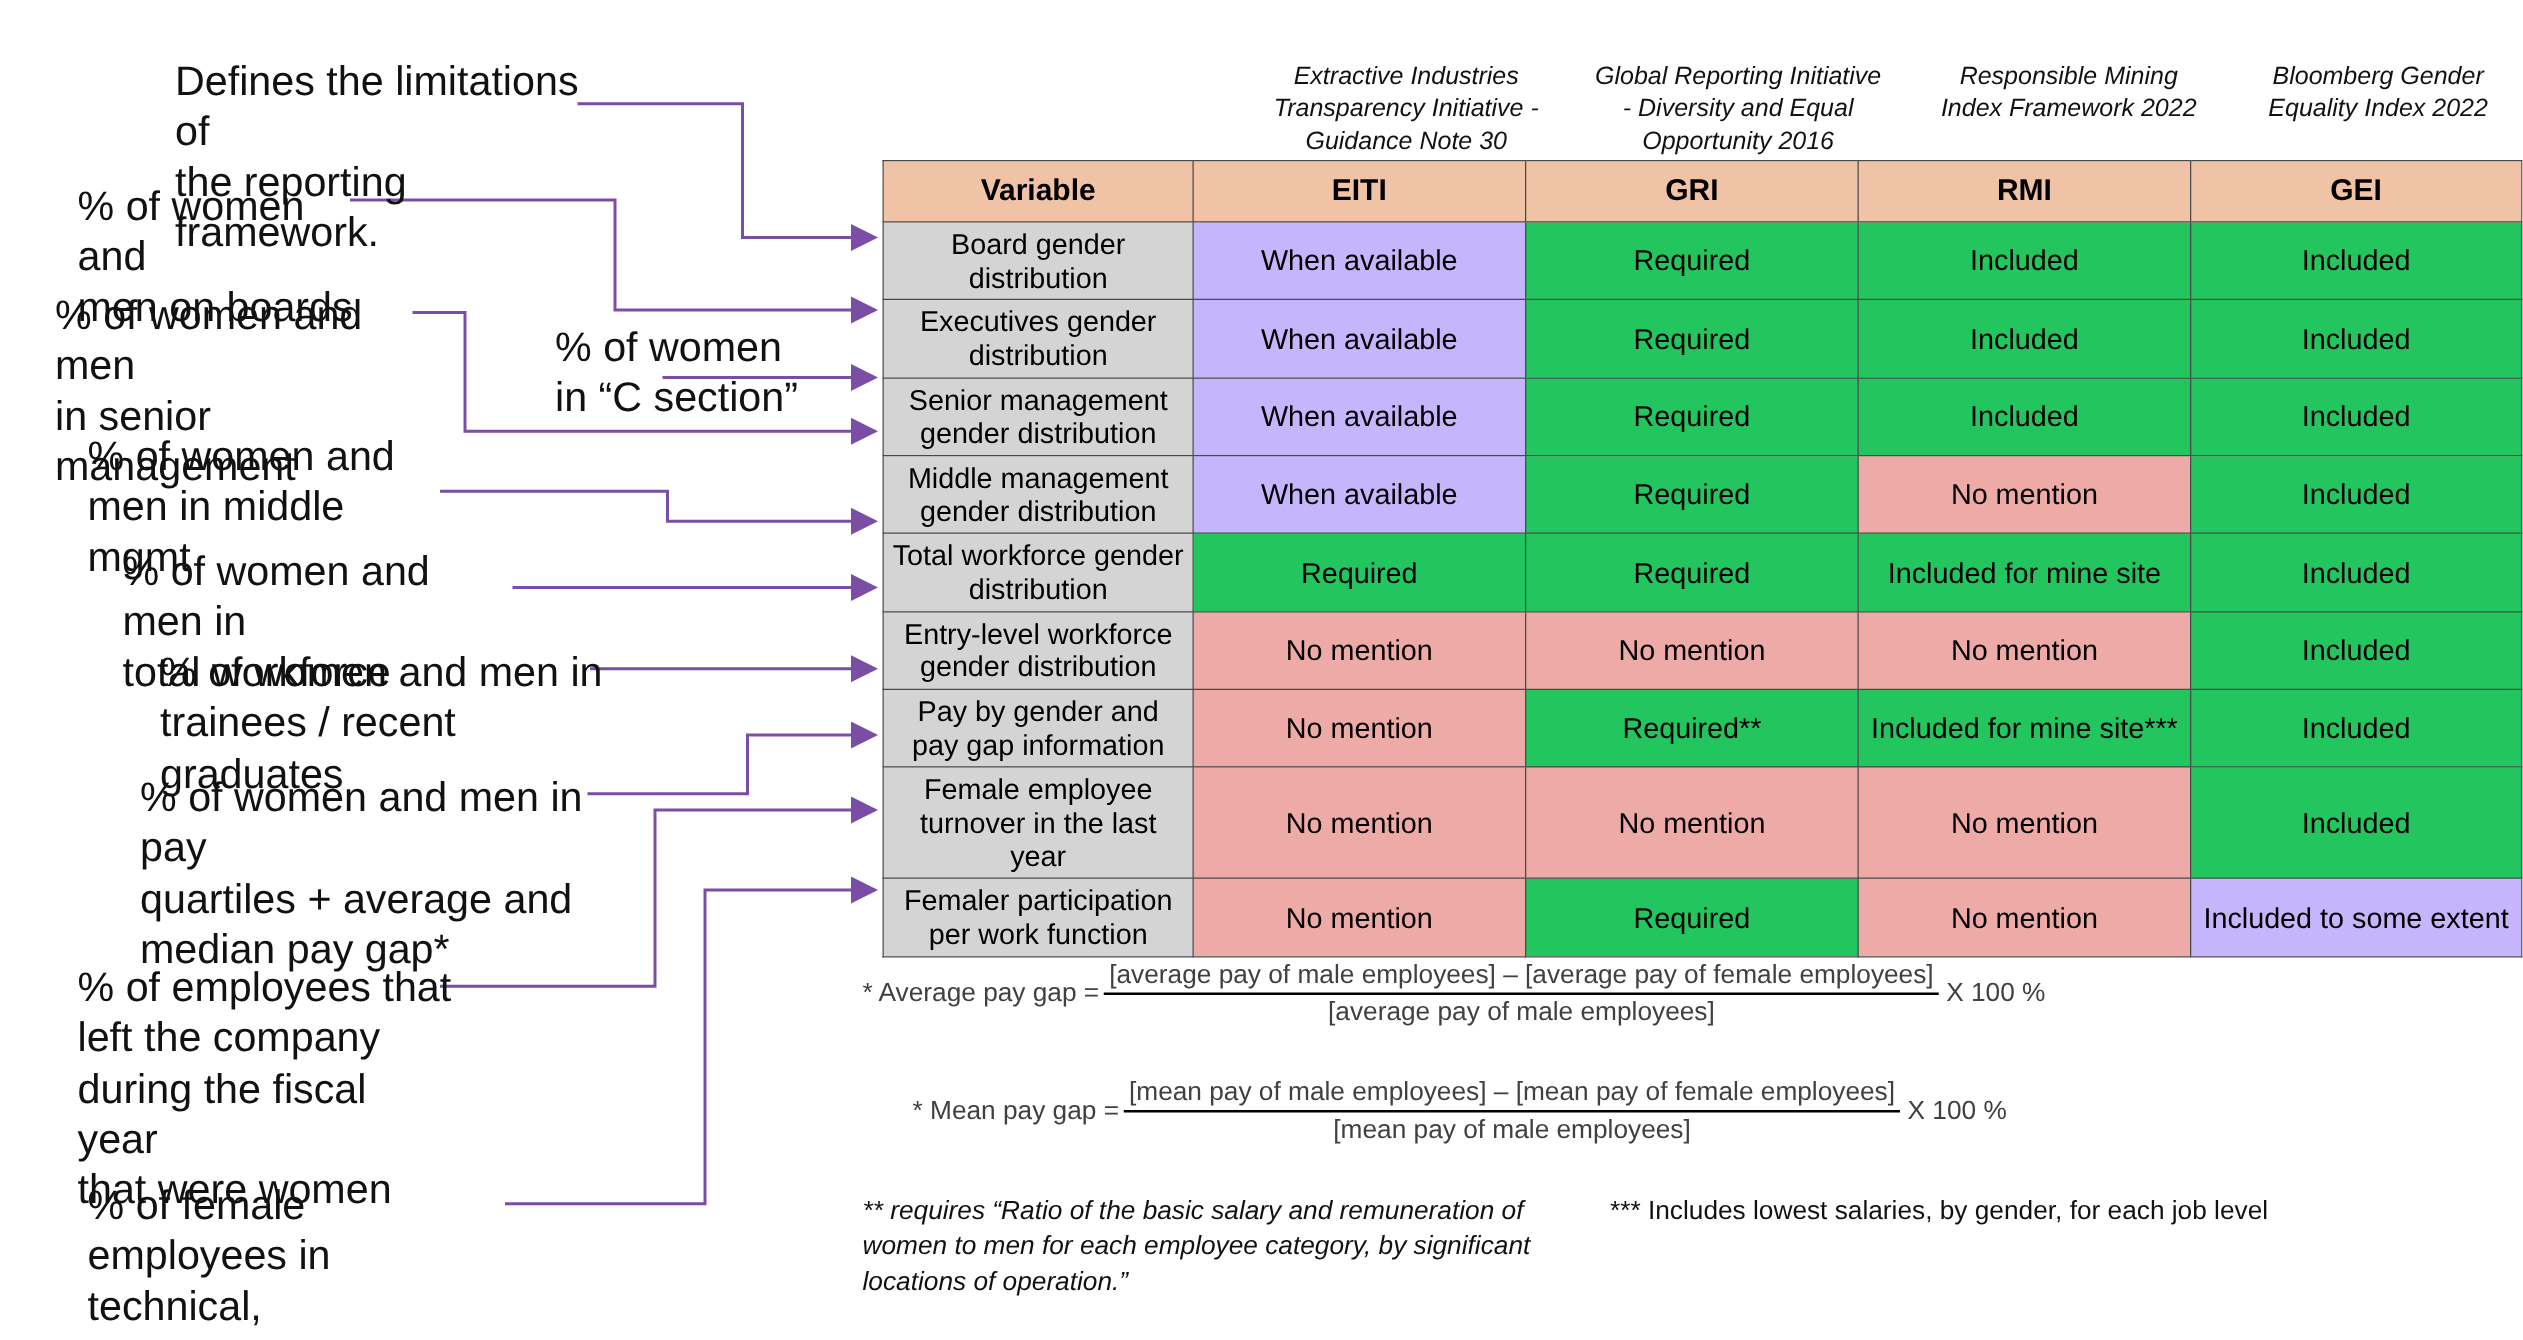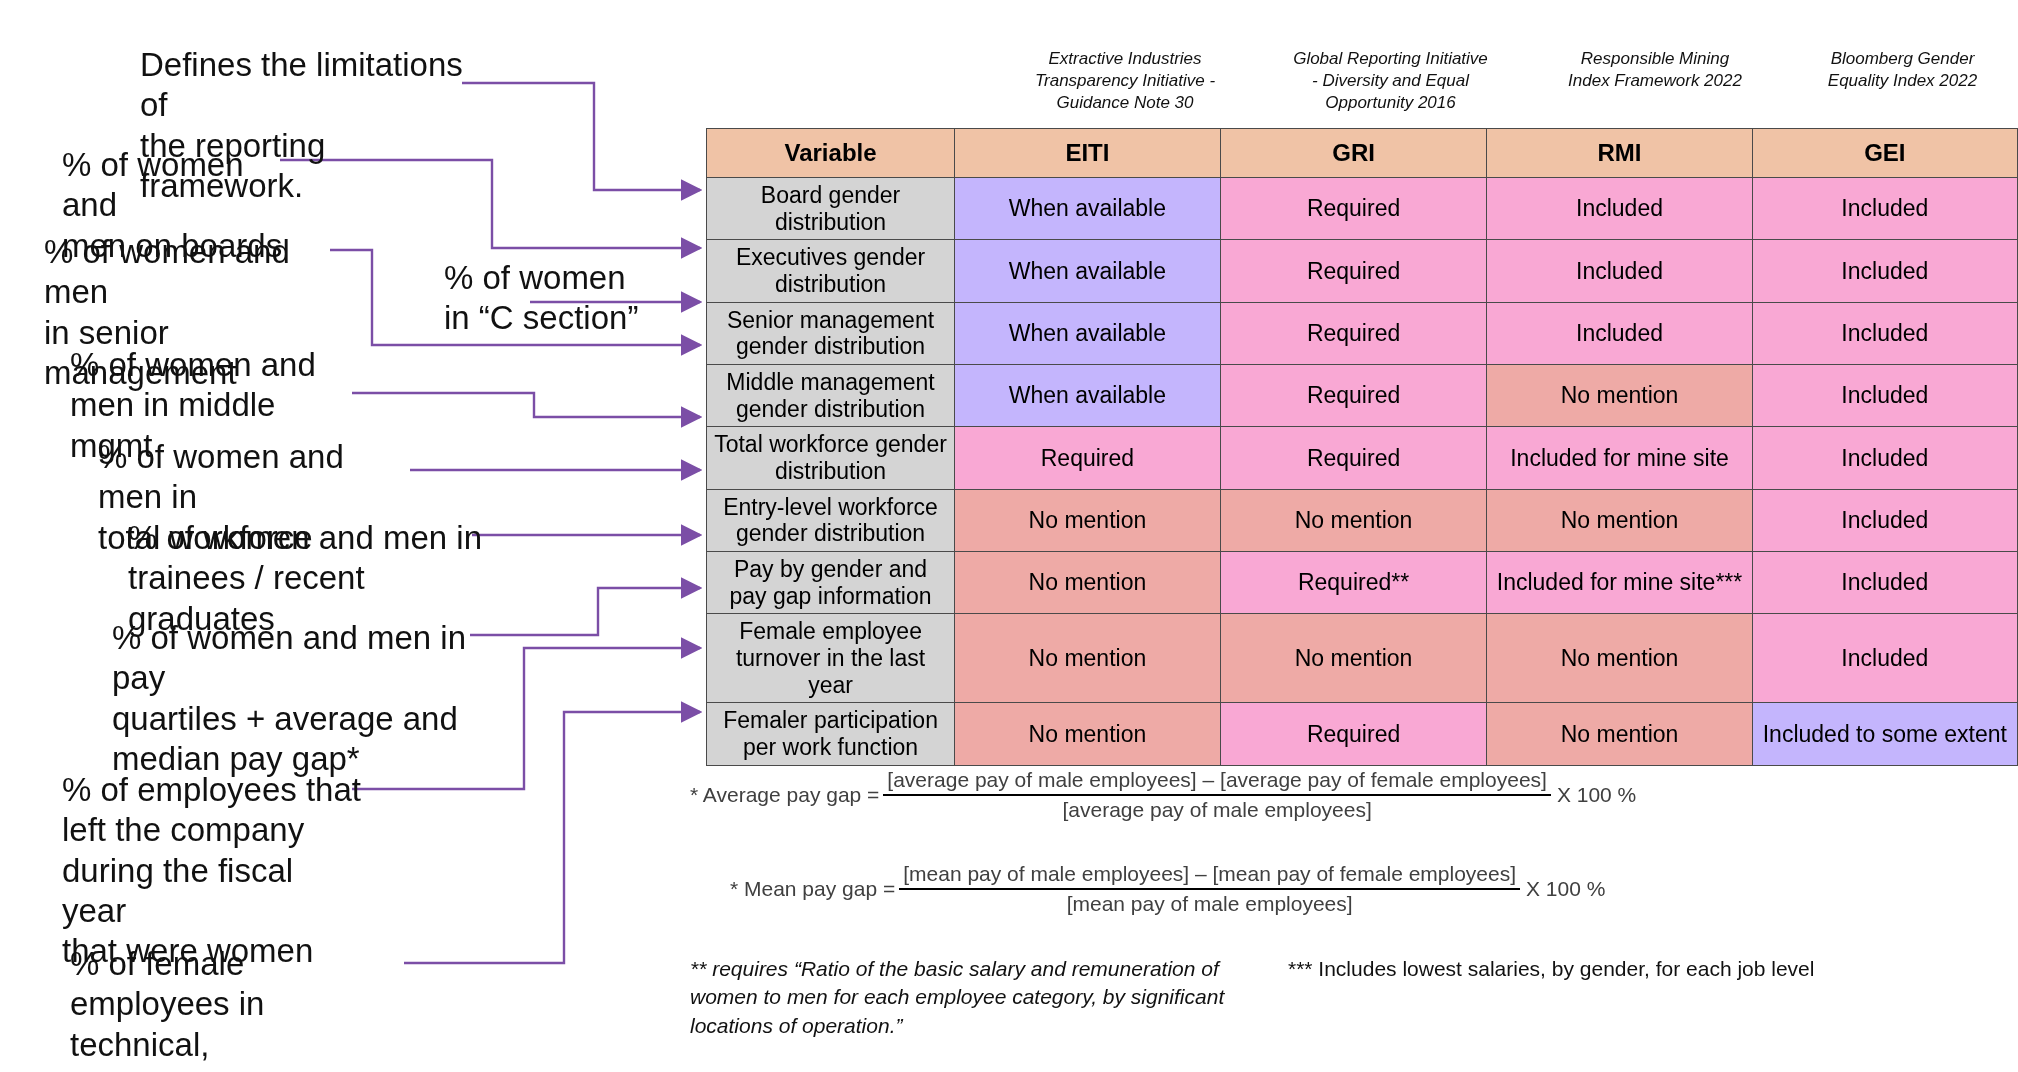--- a/index.html
+++ b/index.html
@@ -29,21 +29,21 @@
   .connector-layer {
     position: absolute;
     left: 0; top: 0;
     width: 2018px; height: 1072px;
     pointer-events: none;
   }
 
   
   .colhead {
     position: absolute;
-    font-size: 17px;
+    font-size: 20px;
     font-style: italic;
     line-height: 1.3;
     text-align: center;
     color: #111;
   }
 
   
   #matrix-table {
     position: absolute;
     left: 706px;
@@ -71,21 +71,21 @@
 
   td.var-cell {
     background: #d4d4d4;
     font-size: 23px;
   }
   td.ctx-cell {
     background: #ffffff;
   }
   tr.context-row td.var-cell { background: #d4d4d4; }
 
-  .c-green  { background: #f9a8d4; }
+  .c-green  { background: #22c55e; }
   .c-yellow { background: #c4b5fd; }
   .c-red    { background: #eeaaa6; }
 
   
   .footnote {
     position: absolute;
     font-size: 21px;
     line-height: 1.35;
     color: #111;
   }

